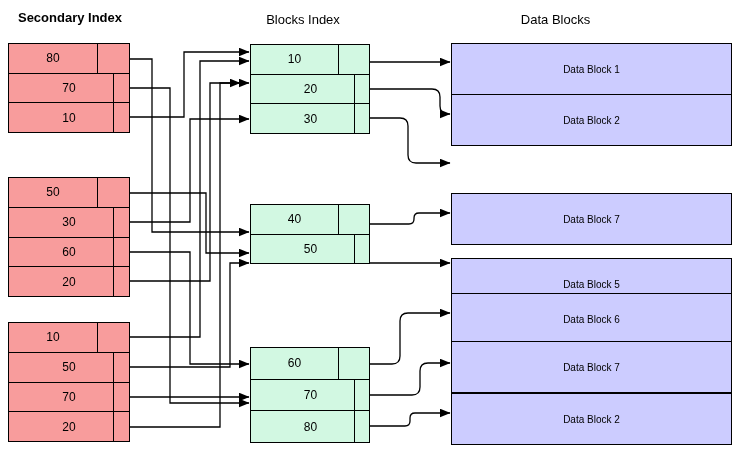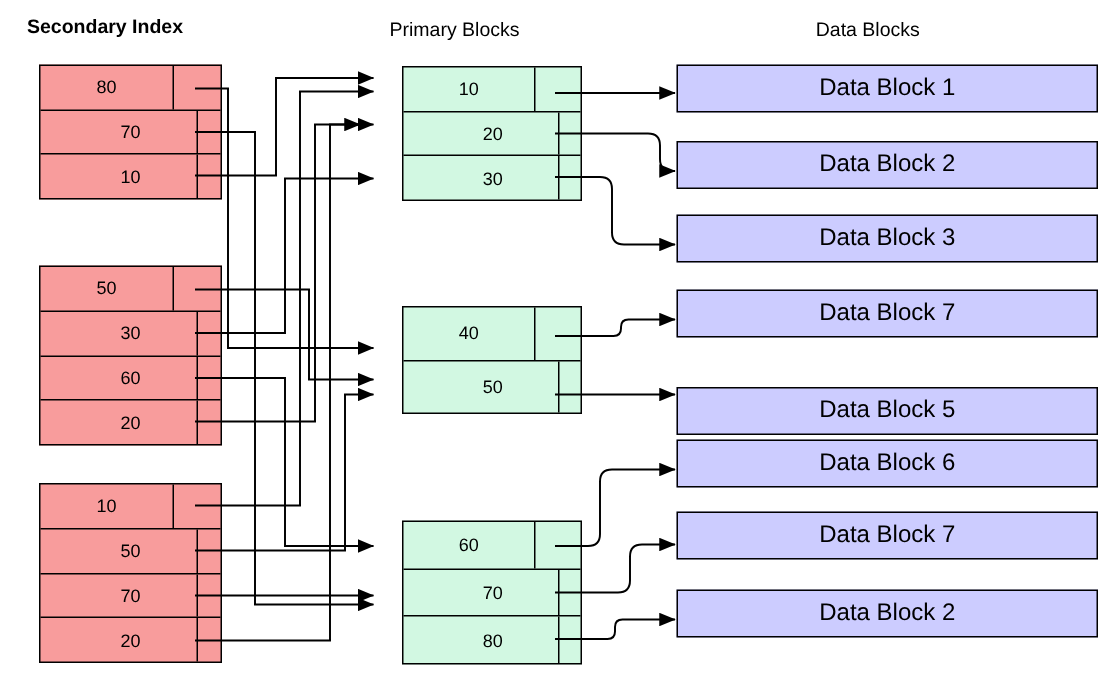--- a/index.html
+++ b/index.html
@@ -5,48 +5,48 @@
   html,body{margin:0;padding:0;background:#ffffff;}
   .canvas{
     position:relative;width:741px;height:456px;background:#ffffff;overflow:hidden;
     font-family:"Liberation Sans", sans-serif;color:#000;
   }
   .col-title{
     position:absolute;font-size:13px;text-align:center;white-space:nowrap;
   }
   .tbl{
     position:absolute;border:1.5px solid #000;box-sizing:border-box;
-    display:flex;flex-direction:column;margin-left:18px;
+    display:flex;flex-direction:column;
   }
   .tbl.sec{background:var(--secondary-fill,#F89C9C);width:122px;left:8px;}
   .tbl.pri{background:var(--primary-fill,#D2F8E2);width:120px;left:250px;}
   .row{flex:1;display:flex;min-height:0;}
   .row + .row{border-top:1.5px solid #000;padding-left:16px;}
   .cell{
     flex:0 0 88px;border-right:1.5px solid #000;display:flex;
     align-items:center;justify-content:center;font-size:12px;
   }
   .pri .cell{flex:0 0 87px;}
   .ptr{flex:1;}
   .dblock{
-    position:absolute;left:451px;width:281px;height:32px;box-sizing:border-box;
+    position:absolute;left:451px;width:281px;height:52px;box-sizing:border-box;
     border:1.5px solid #000;background:var(--block-fill,#CCCCFF);
-    display:flex;align-items:center;justify-content:center;font-size:16px;
+    display:flex;align-items:center;justify-content:center;font-size:10px;
   }
   svg.wires{position:absolute;left:0;top:0;pointer-events:none;}
   .wire{fill:none;stroke:var(--line,#000);stroke-width:1.3px;}
 </style>
 </head>
 <body>
 
 <div class="canvas">
 
   <div class="col-title" style="left:8px;top:10px;width:124px;font-weight:bold;">Secondary Index</div>
-  <div class="col-title" style="left:240px;top:12px;width:126px;">Primary Blocks</div>
-  <div class="col-title" style="left:466px;top:12px;width:225px;">Data Blocks</div>
+  <div class="col-title" style="left:240px;top:12px;width:126px;">Blocks Index</div>
+  <div class="col-title" style="left:443px;top:12px;width:225px;">Data Blocks</div>
 
   <div class="tbl sec" style="top:43px;height:90px;">
     <div class="row">
         <div class="cell">80</div>
         <div class="ptr"></div>
       </div>
     <div class="row">
         <div class="cell">70</div>
         <div class="ptr"></div>
       </div>
@@ -102,21 +102,21 @@
     <div class="row">
         <div class="cell">20</div>
         <div class="ptr"></div>
       </div>
     <div class="row">
         <div class="cell">30</div>
         <div class="ptr"></div>
       </div>
   </div>
 
-  <div class="tbl pri" style="top:204px;height:72px;">
+  <div class="tbl pri" style="top:204px;height:60px;">
     <div class="row">
         <div class="cell">40</div>
         <div class="ptr"></div>
       </div>
     <div class="row">
         <div class="cell">50</div>
         <div class="ptr"></div>
       </div>
   </div>
 
@@ -130,21 +130,20 @@
         <div class="ptr"></div>
       </div>
     <div class="row">
         <div class="cell">80</div>
         <div class="ptr"></div>
       </div>
   </div>
 
   <div class="dblock" style="top:43px;">Data Block 1</div>
   <div class="dblock" style="top:94px;text-align:center;">Data Block 2</div>
-  <div class="dblock" style="top:143px;">Data Block 3</div>
   <div class="dblock" style="top:193px;">Data Block 7</div>
   <div class="dblock" style="top:258px;">Data Block 5</div>
   <div class="dblock" style="top:293px;text-align:center;">Data Block 6</div>
   <div class="dblock" style="top:341px;">Data Block 7</div>
   <div class="dblock" style="top:393px;">Data Block 2</div>
 
   <svg class="wires" width="741" height="456" viewBox="0 0 741 456">
     <defs>
       <marker id="arr" markerUnits="userSpaceOnUse" markerWidth="11" markerHeight="9" refX="10.5" refY="4.5" orient="auto">
         <path d="M0,0 L11,4.5 L0,9 Z" fill="#000"></path>

